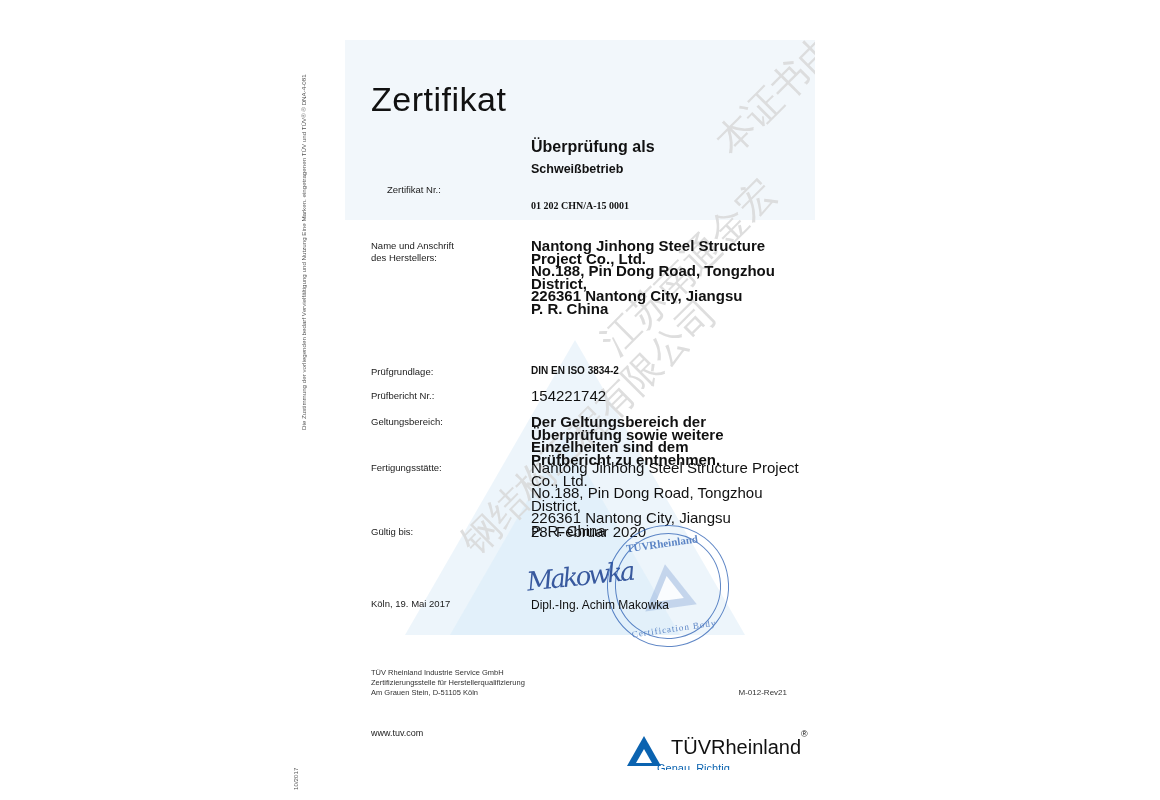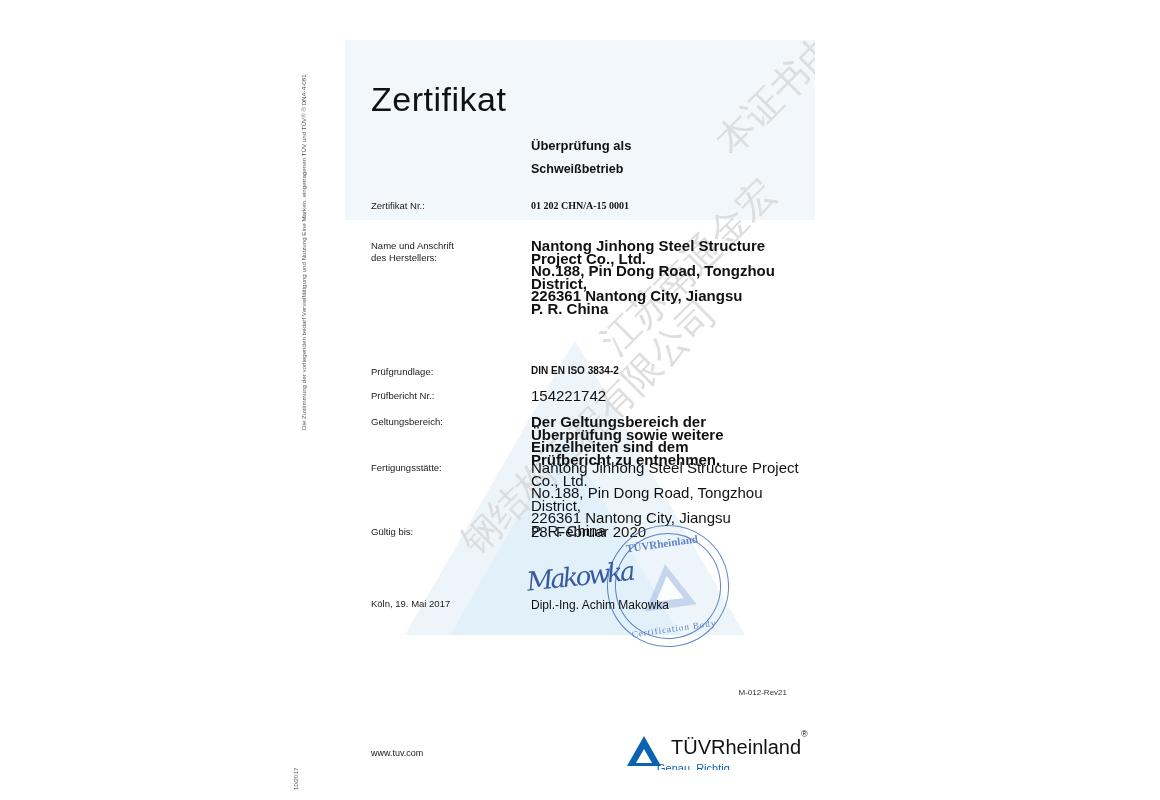--- a/index.html
+++ b/index.html
@@ -91,21 +91,21 @@
     left: 26px;
     top: 40px;
     font-size: 34px;
     font-weight: normal;
     letter-spacing: .5px;
     color: #111;
   }
 
   .subtitle1 {
     position: absolute; left: 186px; top: 98px;
-    font-size: 13px; font-weight: bold; color: #111;
+    font-size: 16px; font-weight: bold; color: #111;
   }
   .subtitle2 {
     position: absolute; left: 186px; top: 122px;
     font-size: 12.5px; font-weight: bold; color: #111;
   }
 
   .row-label {
     position: absolute;
     left: 26px;
     font-size: 9.5px;
@@ -114,21 +114,21 @@
   }
   .row-value {
     position: absolute;
     left: 186px;
     font-size: 15px;
     color: #111;
     line-height: 12.5px;
   }
   .row-value.bold { font-weight: bold; }
 
-  .cert-no-label { top: 160px; }
+  .cert-no-label { top: 144px; margin-left: 16px; }
   .cert-no-value { top: 160px; font-size: 10px; font-family: Liberation Serif, serif; }
 
   .manu-label { top: 200px; }
   .manu-value { top: 200px; }
 
   .statement { top: 258px; font-weight: normal; width: 270px; }
 
   .basis-label { top: 326px; }
   .basis-value { top: 325px; font-size: 10px; }
 
@@ -216,21 +216,21 @@
   .footer-address {
     position: absolute;
     left: 26px; top: 628px;
     font-size: 7.5px; line-height: 10px; color: #333;
   }
   .doc-code {
     position: absolute; right: 28px; top: 648px;
     font-size: 8px; color: #333;
   }
   .website {
-    position: absolute; left: 26px; top: 708px;
+    position: absolute; left: 26px; top: 688px;
     font-size: 9px; color: #222;
   }
 
   
   .tuv-logo {
     position: absolute; right: 8px; top: 692px;
     width: 180px; height: 48px;
   }
   .tuv-logo .logo-tri {
     position: absolute; left: 0; top: 4px;
@@ -336,20 +336,23 @@
       <div class="ring2"></div>
       <div class="stamp-tri"></div>
       <div class="stamp-tri-in"></div>
       <div class="stamp-text-top">TÜVRheinland</div>
       <div class="stamp-text-bottom">Certification Body</div>
     </div>
 
     <div class="place-date">Köln, 19. Mai 2017</div>
     <div class="signer">Dipl.-Ing. Achim Makowka</div>
 
+    <div class="footer-address" style="white-space:pre-line">TÜV Rheinland Industrie Service GmbH
+Zertifizierungsstelle für Herstellerqualifizierung
+Am Grauen Stein, D-51105 Köln</div>
     <div class="doc-code">M-012-Rev21</div>
     <div class="website">www.tuv.com</div>
 
     <div class="tuv-logo">
       <div class="logo-tri"></div>
       <div class="logo-tri-in"></div>
       <div class="logo-name"><span>TÜVRheinland</span><sup>®</sup></div>
       <div class="logo-slogan">Genau. Richtig.</div>
     </div>
 

